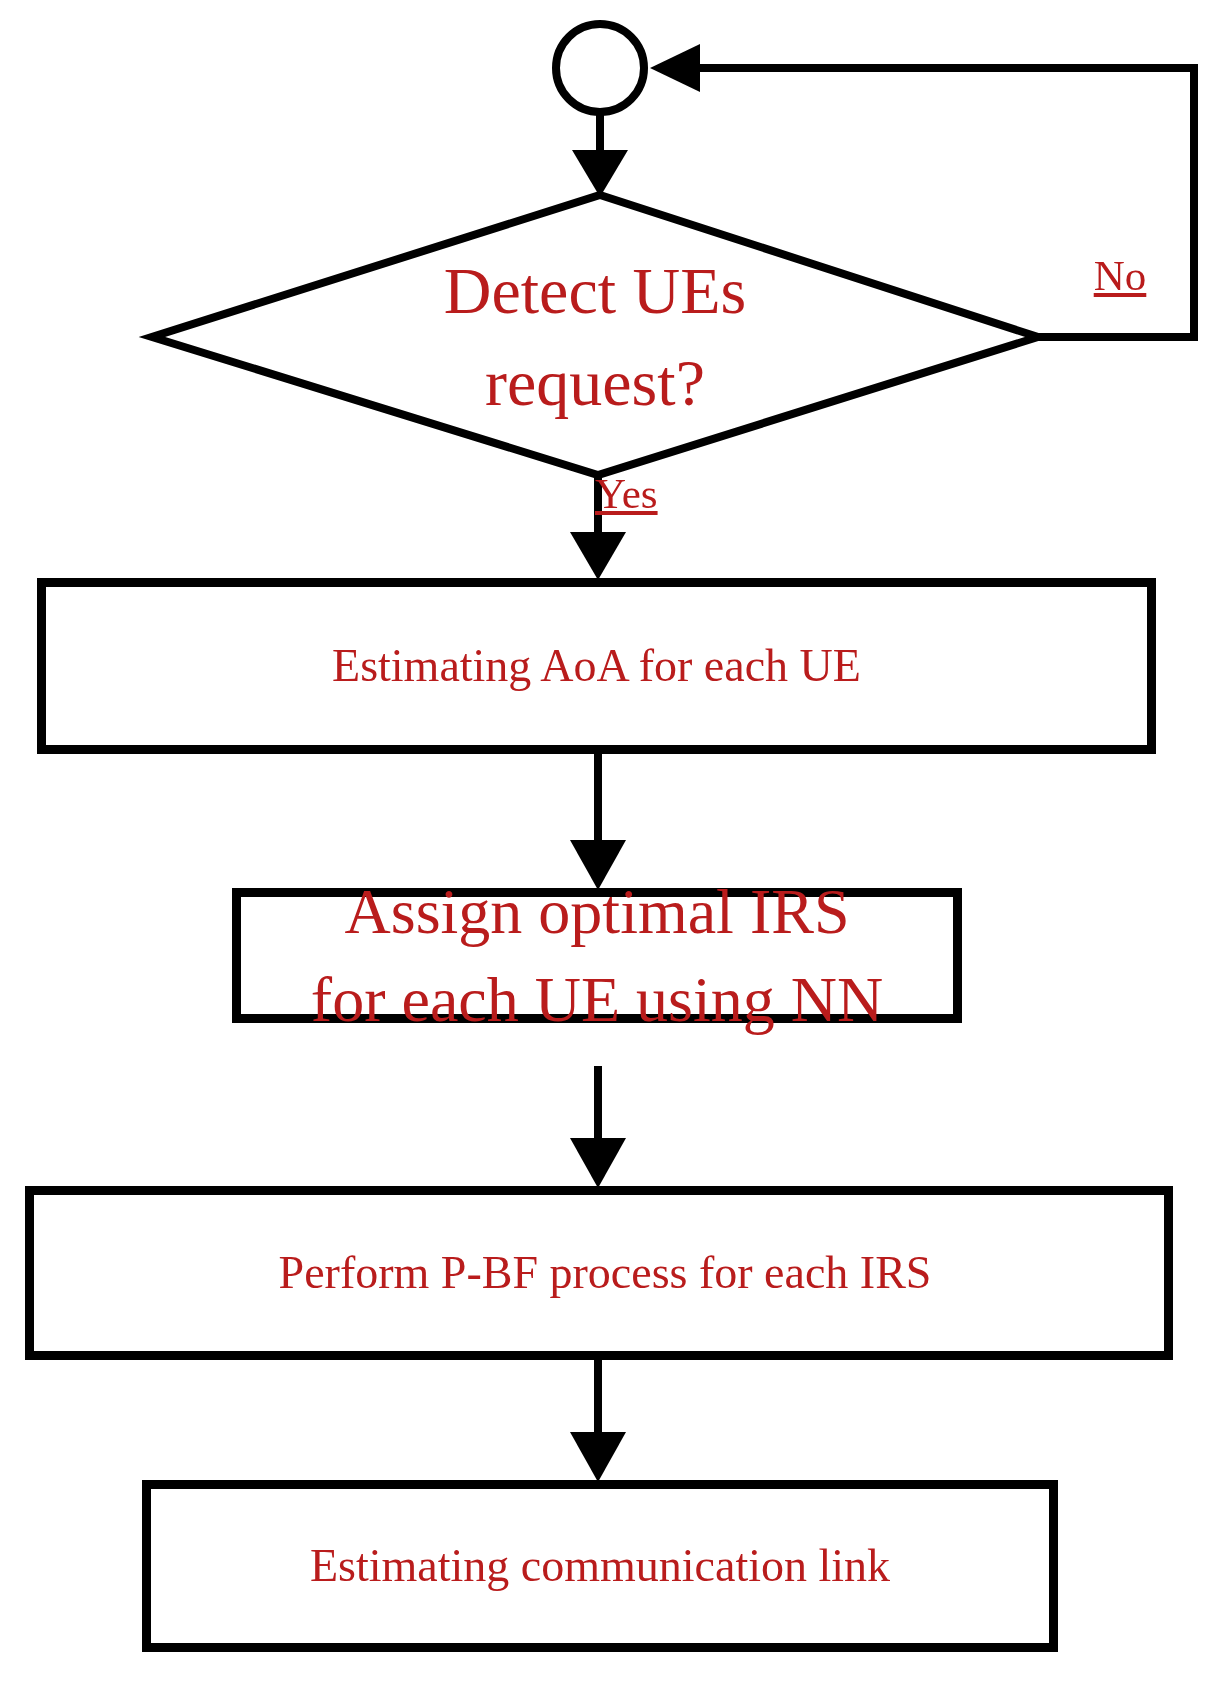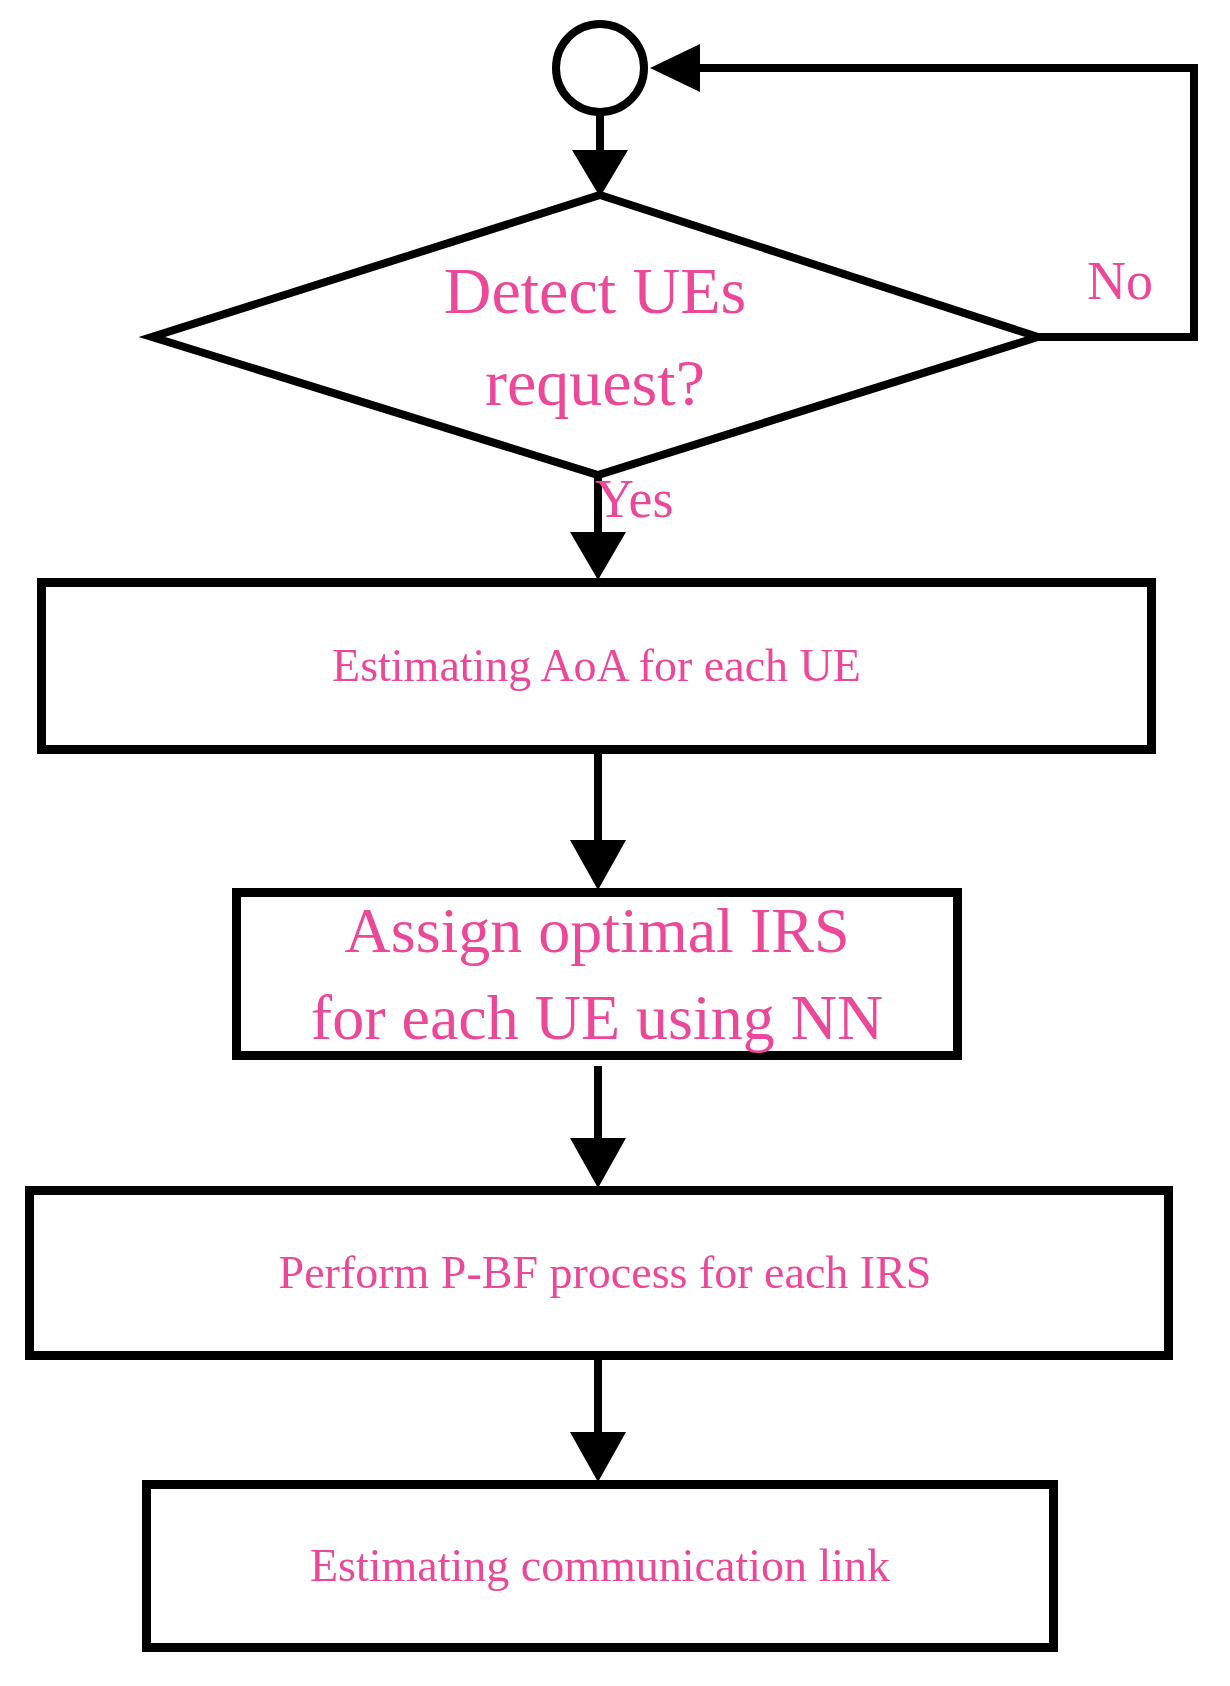--- a/index.html
+++ b/index.html
@@ -6,21 +6,21 @@
     margin: 0;
     padding: 0;
     background: #ffffff;
   }
   .stage {
     position: relative;
     width: 1230px;
     height: 1686px;
     background: #ffffff;
     font-family: "Liberation Serif", "DejaVu Serif", serif;
-    color: #ec4899;
+    color: #b91c1c;
     overflow: hidden;
     border-radius: 14px;
   }
   .layer {
     position: absolute;
     left: 0;
     top: 0;
   }
   .process-box {
     position: absolute;
@@ -29,41 +29,42 @@
     background: #ffffff;
     display: flex;
     align-items: center;
     justify-content: center;
     text-align: center;
     font-size: 46px;
     line-height: 1.32;
     white-space: pre-line;
   }
   .box-estimate { left: 37px;  top: 578px;  width: 1119px; height: 176px; }
-  .box-assign   { left: 232px; top: 888px;  width: 730px;  height: 172px; font-size: 64px; line-height: 1.36; }
+  .box-assign   { left: 232px; top: 888px;  width: 730px;  height: 135px; font-size: 64px; line-height: 1.36; }
   .box-pbf      { left: 25px;  top: 1186px; width: 1148px; height: 174px; padding-left: 12px; }
   .box-establish{ left: 142px; top: 1480px; width: 916px;  height: 172px; }
   .decision-text {
     position: absolute;
     left: 152px;
     top: 198px;
     width: 886px;
     height: 278px;
     display: flex;
     align-items: center;
     justify-content: center;
     text-align: center;
     font-size: 66px;
     line-height: 1.4;
     white-space: pre-line;
   }
   .branch-label {
     position: absolute;
-    font-size: 54px;
+    font-size: 43px;
     line-height: 1.1;
+    text-decoration: underline;
   }
   .label-no  { left: 1040px; top: 252px; width: 160px; text-align: center; }
   .label-yes { left: 595px;  top: 470px; }
 </style>
 </head>
 <body>
 
 <div class="stage">
 
   <svg class="layer" width="1230" height="1686" viewBox="0 0 1230 1686">

